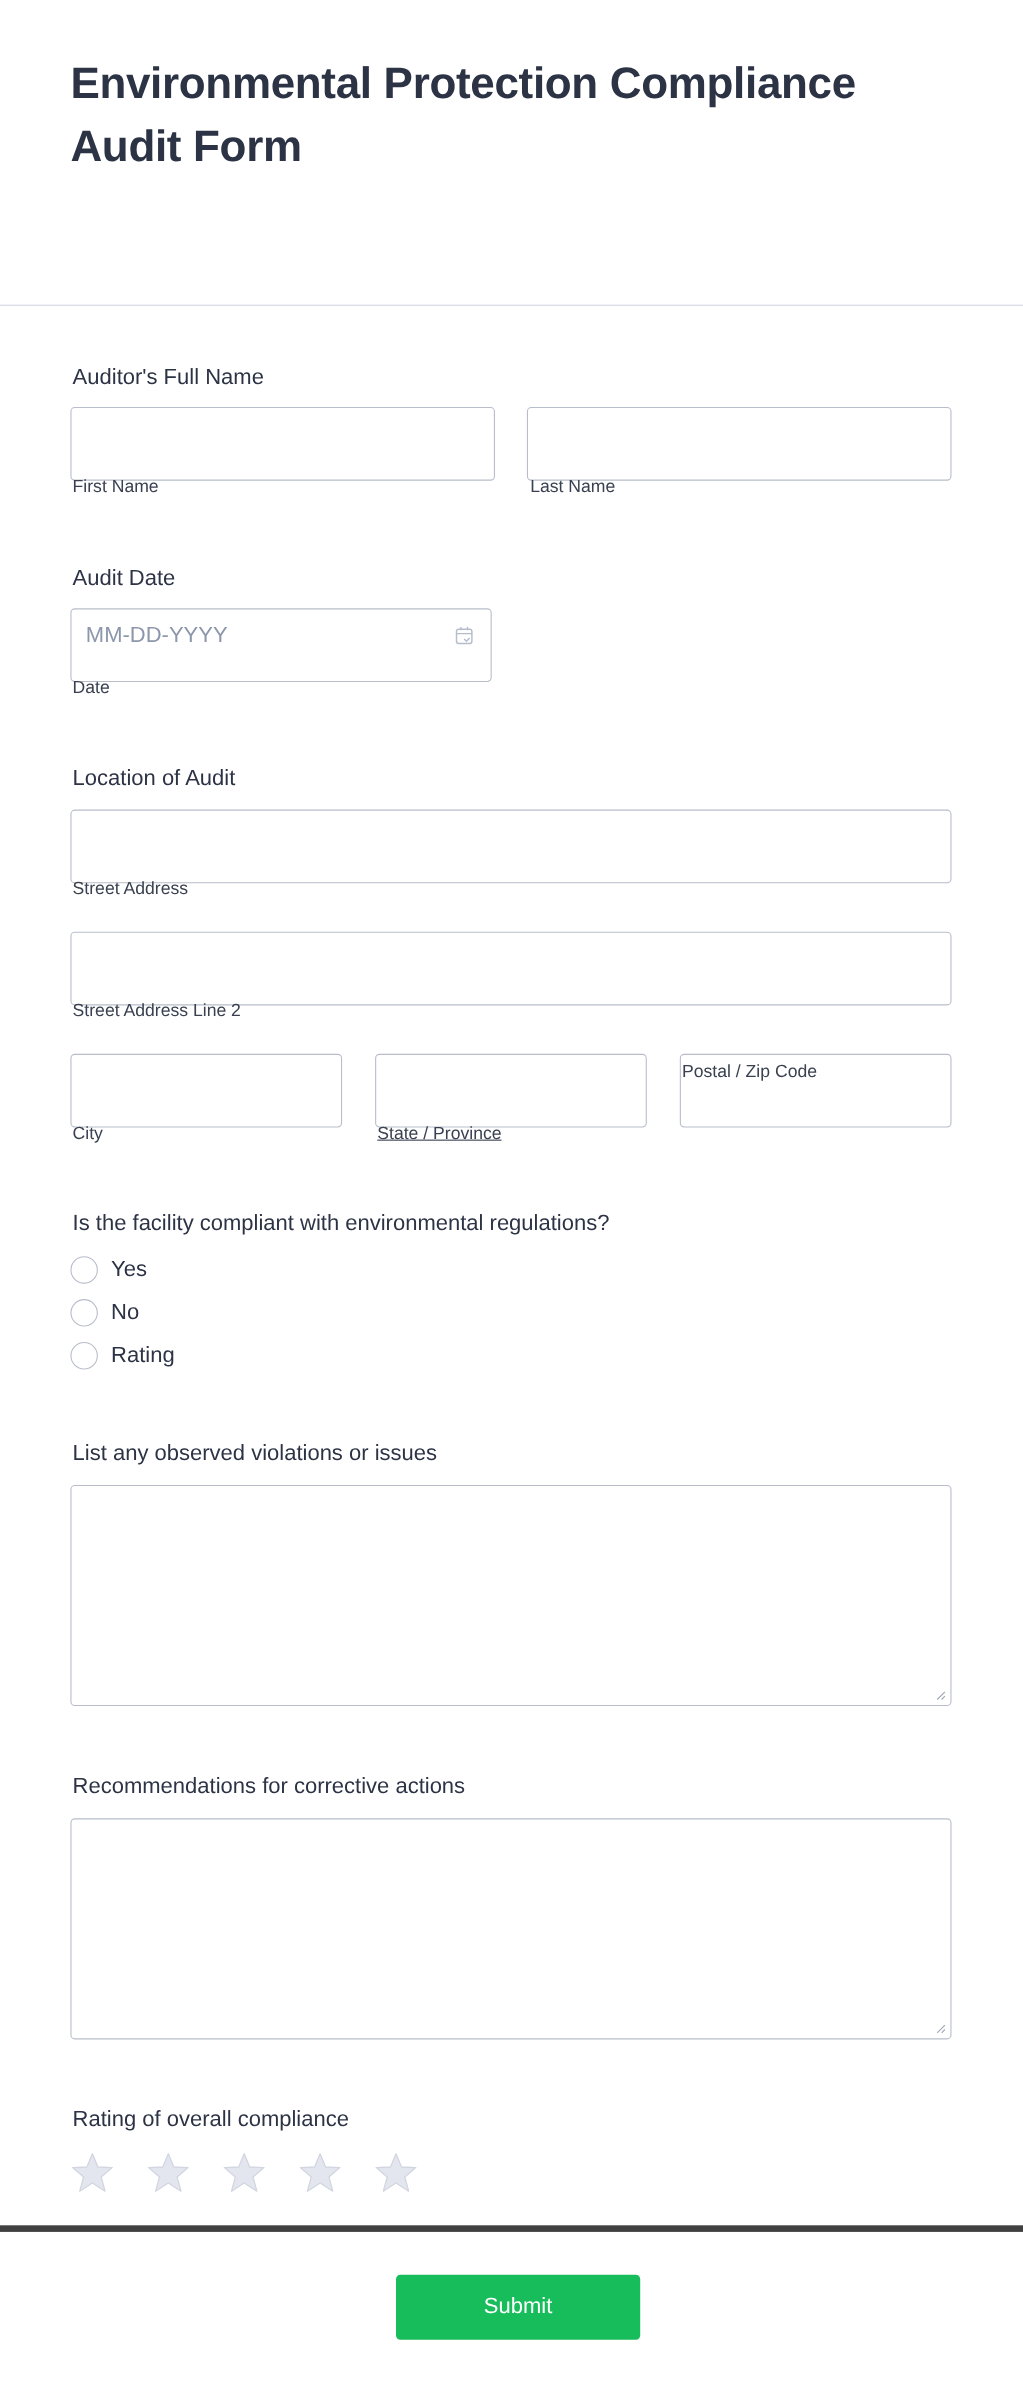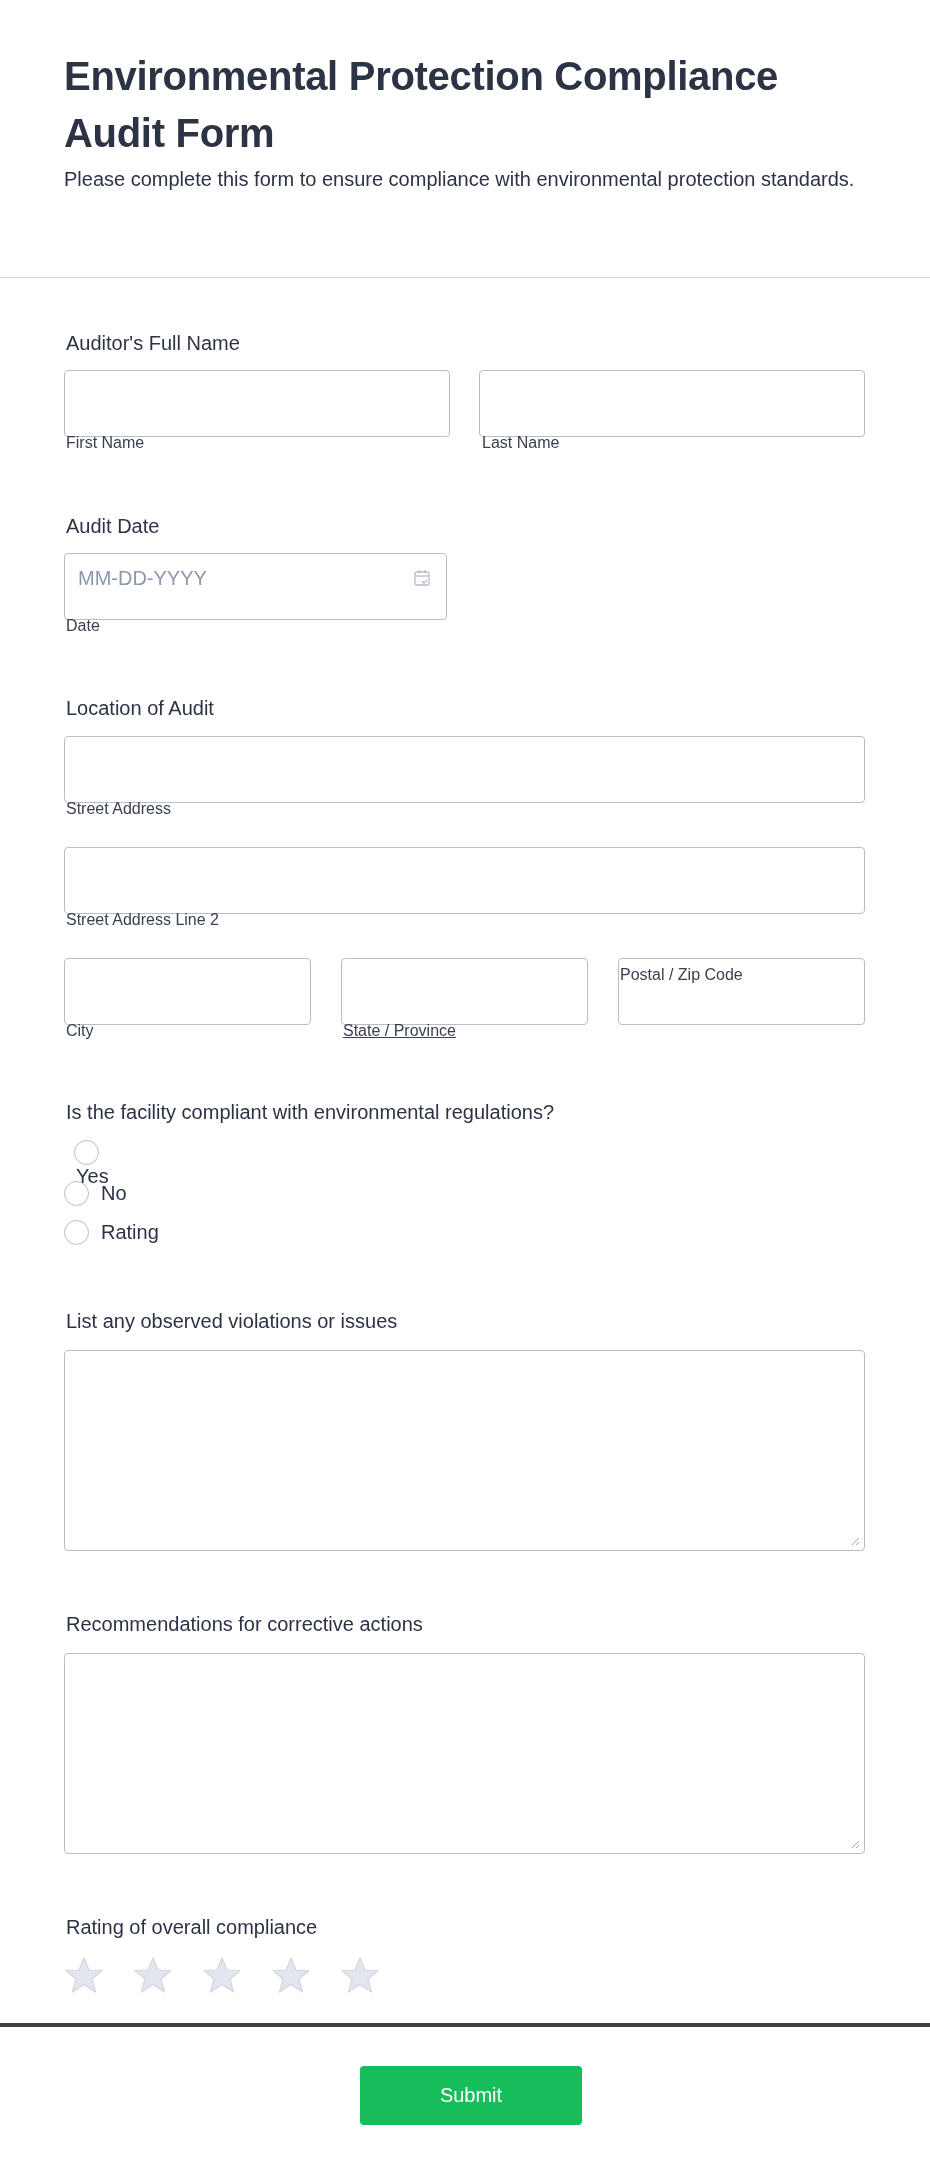--- a/index.html
+++ b/index.html
@@ -48,35 +48,34 @@
   .radio-row { position: absolute; left: 64px; height: 28px; display: flex; align-items: center; }
   .radio {
     width: 25px; height: 25px; border-radius: 50%;
     border: 1px solid #b8bdc9; background: #fff; flex-shrink: 0;
   }
   .radio-label { margin-left: 12px; font-size: 20px; color: #2c3345; }
   .stars { position: absolute; left: 64px; top: 1955px; display: flex; }
   .star { width: 40px; height: 40px; margin-right: 29px; }
   .footer {
     position: absolute; left: 0; top: 2023px; width: 930px; height: 147px;
-    border-top: 4px solid #404040;
+    border-top: 6px solid #404040;
   }
   .submit {
     position: absolute; left: 360px; top: 39px; width: 222px; height: 59px;
     background: #18bd5b; border: none; border-radius: 4px;
     color: #ffffff; font-size: 20px; font-family: "Liberation Sans", sans-serif;
     display: flex; align-items: center; justify-content: center; cursor: pointer;
   }
 </style>
 </head>
 <body>
 
 <div class="header">
   <h1 class="form-title">Environmental Protection Compliance Audit Form</h1>
-  <p class="form-subtitle">Please complete this form to ensure compliance with environmental protection standards.</p>
 </div>
 
 <div class="label" style="top:331px;">Auditor's Full Name</div>
 <div class="input" style="left:64px; top:370px; width:386px;"></div>
 <div class="sublabel" style="left:66px; top:434px;">First Name</div>
 <div class="input" style="left:479px; top:370px; width:386px;"></div>
 <div class="sublabel" style="left:482px; top:434px;">Last Name</div>
 
 <div class="label" style="top:514px;">Audit Date</div>
 <div class="input" style="left:64px; top:553px; width:383px;">
@@ -97,21 +96,21 @@
 <div class="input" style="left:64px; top:847px; width:801px;"></div>
 <div class="sublabel" style="left:66px; top:911px;">Street Address Line 2</div>
 <div class="input" style="left:64px; top:958px; width:247px;"></div>
 <div class="sublabel" style="left:66px; top:1022px;">City</div>
 <div class="input" style="left:341px; top:958px; width:247px;"></div>
 <div class="sublabel" style="left:343px; top:1022px;text-decoration:underline;">State / Province</div>
 <div class="input" style="left:618px; top:958px; width:247px;"></div>
 <div class="sublabel" style="left:620px; top:966px;text-align:right;">Postal / Zip Code</div>
 
 <div class="label" style="top:1100px;">Is the facility compliant with environmental regulations?</div>
-<div class="radio-row" style="top:1140px;flex-direction:column;">
+<div class="radio-row" style="top:1140px;">
   <span class="radio"></span>
   <span class="radio-label">Yes</span>
 </div>
 <div class="radio-row" style="top:1179px;text-align:right;">
   <span class="radio"></span>
   <span class="radio-label">No</span>
 </div>
 <div class="radio-row" style="top:1218px;">
   <span class="radio"></span>
   <span class="radio-label">Rating</span>

